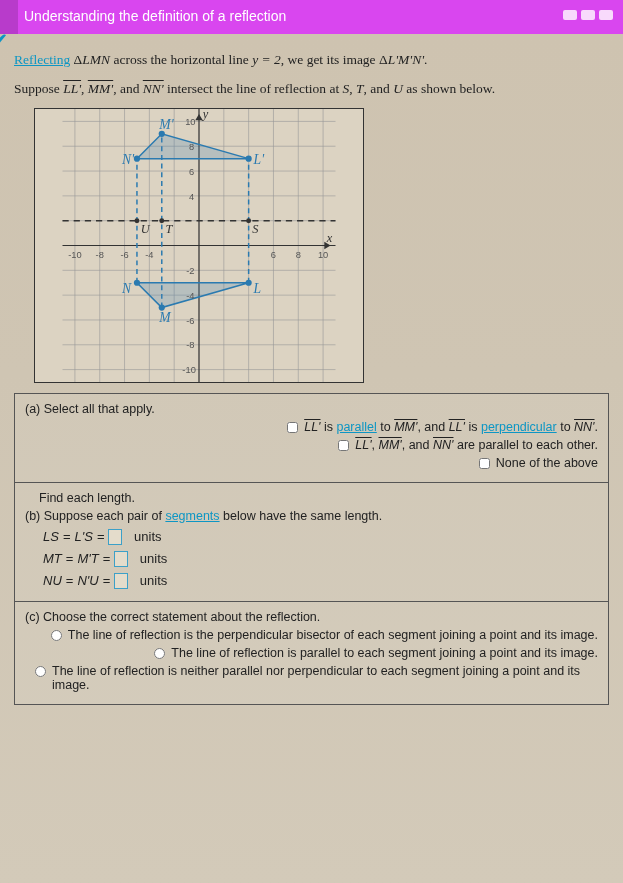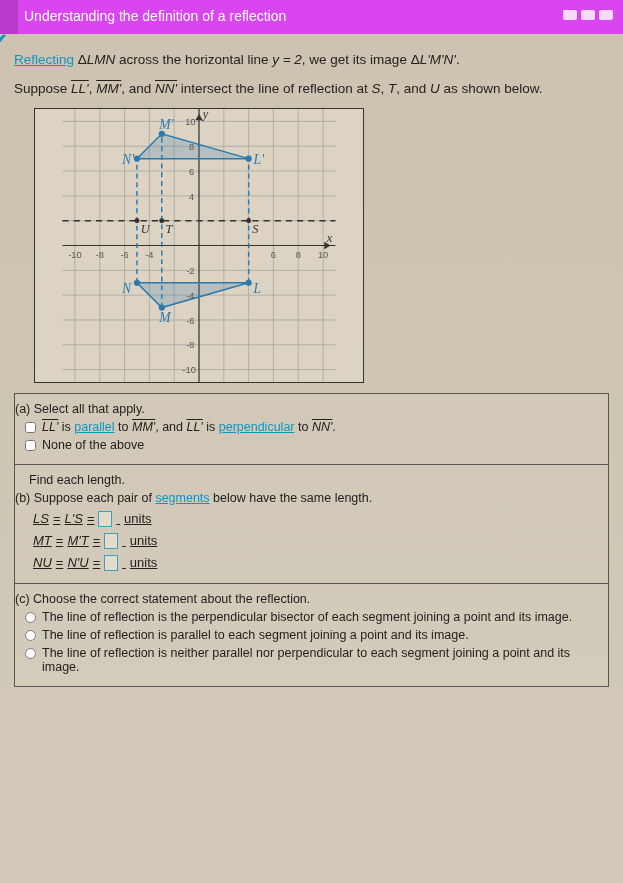--- a/index.html
+++ b/index.html
@@ -42,47 +42,47 @@
       min-height: 850px;
       position: relative;
     }
     .check-mark {
       position: absolute;
       left: -6px; top: -4px;
       color: #0d96c4;
       font-size: 16px;
       font-weight: bold;
     }
-    .intro { font-size: 13.5px; line-height: 1.55; margin: 6px 0 8px 0; }
+    .intro { font-size: 13.5px; line-height: 1.55; margin: 6px 0 8px 0; font-family: Liberation Serif, serif; }
     .underline-link { color: #0d96c4; text-decoration: underline; }
     .overline { text-decoration: overline; font-style: italic; }
     .ital { font-style: italic; }
     .graph-box {
       width: 330px; height: 275px;
       border: 1px solid #333;
       background: #dcd3c2;
       margin: 6px 0 10px 20px;
       position: relative;
     }
     .graph-box svg { width: 100%; height: 100%; }
     .section-label { margin: 4px 0 6px 0; font-size: 13px; }
     .qbox {
       border: 1px solid #555;
       background: rgba(255,255,255,0.06);
-      padding: 8px 0;
+      padding: 8px 10px;
       margin-bottom: 0;
     }
     .qbox + .qbox { border-top: none; }
     .q-line { font-size: 12.5px; margin-bottom: 4px; }
-    .opt-row { display: flex; align-items: flex-start; gap: 6px; margin: 4px 0 4px 10px; font-size: 12.5px; }
+    .opt-row { display: flex; align-items: flex-start; gap: 6px; margin: 4px 0 4px 10px; font-size: 12.5px; justify-content: flex-end; }
     .opt-row input[type=checkbox], .opt-row input[type=radio] {
       margin-top: 2px; flex-shrink: 0;
       width: 11px; height: 11px;
     }
-    .eq-row { margin: 6px 0 4px 18px; font-size: 13px; display: flex; align-items: center; gap: 4px; text-decoration: underline; }
+    .eq-row { margin: 6px 0 4px 18px; font-size: 13px; display: flex; align-items: center; gap: 4px; }
     .blank-box {
       width: 14px; height: 16px;
       border: 1px solid #3ca0c8;
       background: #e4dccb;
       display: inline-block;
       text-align: center;
       font-size: 11px;
     }
     .perp { color: #0d96c4; text-decoration: underline; }
     .parallel { color: #0d96c4; text-decoration: underline; }
@@ -198,20 +198,24 @@
 
 
   <div class="qbox">
     <p class="q-line">(a) Select all that apply.</p>
     <div class="opt-row">
       <input type="checkbox" style="">
       <span><span class="overline">LL'</span><span> is </span><span class="parallel">parallel</span><span> to </span><span class="overline">MM'</span><span>, and </span><span class="overline">LL'</span><span> is </span><span class="perp">perpendicular</span><span> to </span><span class="overline">NN'</span><span>.</span></span>
     </div>
     <div class="opt-row">
       <input type="checkbox" style="">
+      <span><span class="overline">LL'</span><span>, </span><span class="overline">MM'</span><span>, and </span><span class="overline">NN'</span><span> are parallel to each other.</span></span>
+    </div>
+    <div class="opt-row">
+      <input type="checkbox" style="">
       <span>None of the above</span>
     </div>
   </div>
 
   <div class="qbox">
     <p class="q-line" style="margin-left:14px">Find each length.</p>
     <p class="q-line">
       <span>(b) Suppose each pair of </span><span class="underline-link">segments</span><span> below have the same length.</span>
     </p>
     <div class="eq-row">

